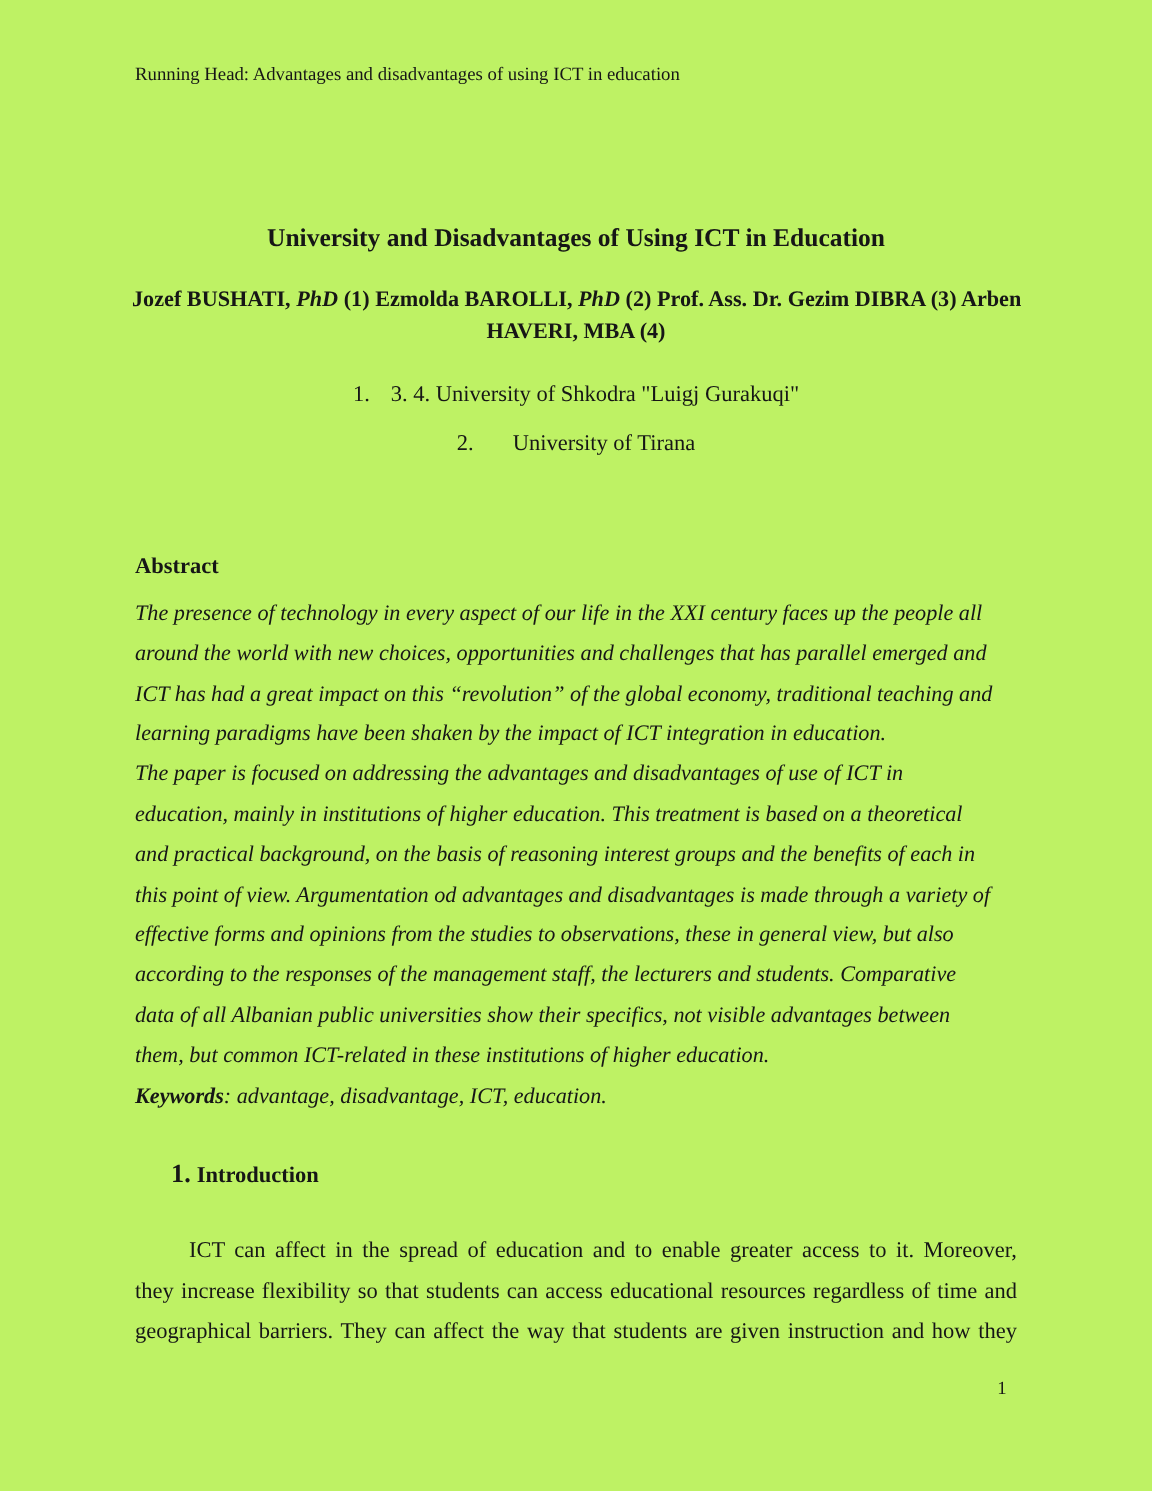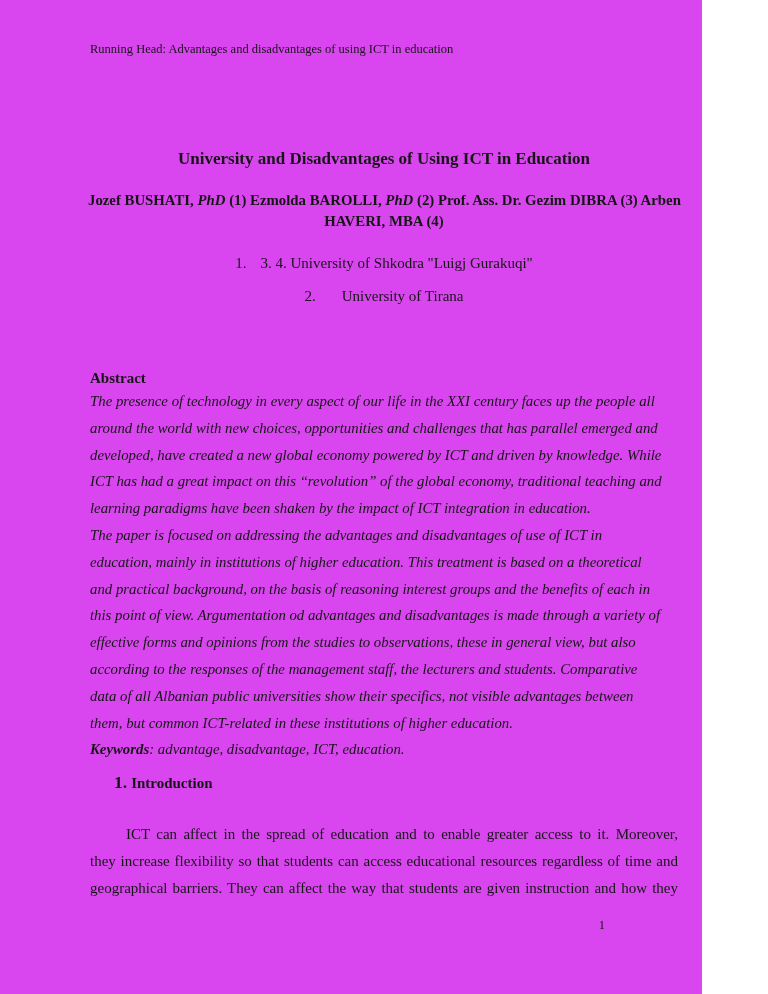--- a/index.html
+++ b/index.html
@@ -1,33 +1,33 @@
 <!DOCTYPE html>
 <html><head>
 <meta charset="utf-8">
 <style>
   html,body{margin:0;padding:0;background:#ffffff;}
   .page{
     position:relative;
-    width:702px;height:994px;
-    background:#d946ef;
+    width:768px;height:994px;
+    background:#bef264;
     color:#161616;
     font-family:"Liberation Serif", serif;
     overflow:hidden;
   }
   .abs{position:absolute;}
   .running-head{left:90px;top:42px;font-size:12.5px;white-space:nowrap;}
   .title{left:90px;width:588px;top:149px;text-align:center;font-size:17px;font-weight:bold;margin:0;}
   .authors{left:88px;width:592px;top:190px;text-align:center;font-size:14.8px;line-height:21px;}
   .authors-line{white-space:nowrap;}
   .affil{left:90px;width:588px;display:flex;justify-content:center;font-size:15px;white-space:pre;}
   .affil-1{top:255px;gap:14px;}
   .affil-2{top:288px;gap:26px;}
   .abstract-heading{left:90px;top:370px;font-size:15px;font-weight:bold;}
-  .abstract-body{left:90px;top:388px;width:600px;font-style:italic;font-size:14.8px;line-height:26.8px;}
+  .abstract-body{left:90px;top:396px;width:600px;font-style:italic;font-size:14.8px;line-height:26.8px;}
   .abstract-body .line{white-space:nowrap;}
   .intro-heading{left:90px;top:772px;font-size:15px;font-weight:bold;margin-left:24px;}
   .intro-body{left:90px;top:821px;width:588px;font-size:15px;line-height:27px;}
   .intro-body .jl{text-align:justify;text-align-last:justify;}
   .ind{text-indent:36px;}
   .page-number{right:97px;top:918px;font-size:12.5px;}
   
   .b{font-weight:bold;font-family:Liberation Serif, serif;}
   .i{font-style:italic;}
   .bi{font-weight:bold;font-style:italic;}
@@ -54,21 +54,20 @@
   <div class="abs affil affil-2">
     <span>2.</span>
     <span>University of Tirana</span>
   </div>
 
   <div class="abs abstract-heading">Abstract</div>
 
   <div class="abs abstract-body">
     <div class="line">The presence of technology in every aspect of our life in the XXI century faces up the people all</div>
     <div class="line">around the world with new choices, opportunities and challenges that has parallel emerged and</div>
-    <div class="line">developed, have created a new global economy powered by ICT and driven by knowledge. While</div>
     <div class="line">ICT has had a great impact on this “revolution” of the global economy, traditional teaching and</div>
     <div class="line">learning paradigms have been shaken by the impact of ICT integration in education.</div>
     <div class="line">The paper is focused on addressing the advantages and disadvantages of use of ICT in</div>
     <div class="line">education, mainly in institutions of higher education. This treatment is based on a theoretical</div>
     <div class="line">and practical background, on the basis of reasoning interest groups and the benefits of each in</div>
     <div class="line">this point of view. Argumentation od advantages and disadvantages is made through a variety of</div>
     <div class="line">effective forms and opinions from the studies to observations, these in general view, but also</div>
     <div class="line">according to the responses of the management staff, the lecturers and students. Comparative</div>
     <div class="line">data of all Albanian public universities show their specifics, not visible advantages between</div>
     <div class="line">them, but common ICT-related in these institutions of higher education.</div>

